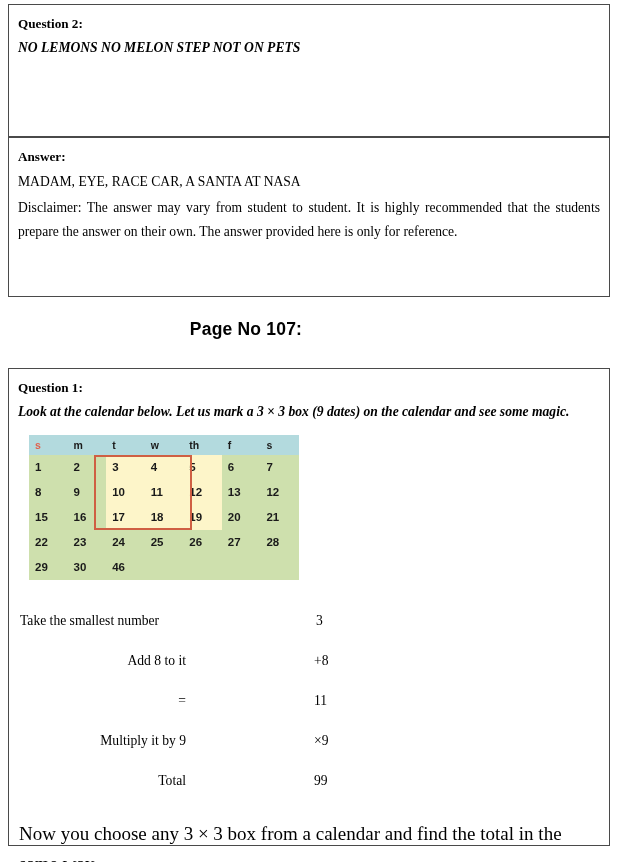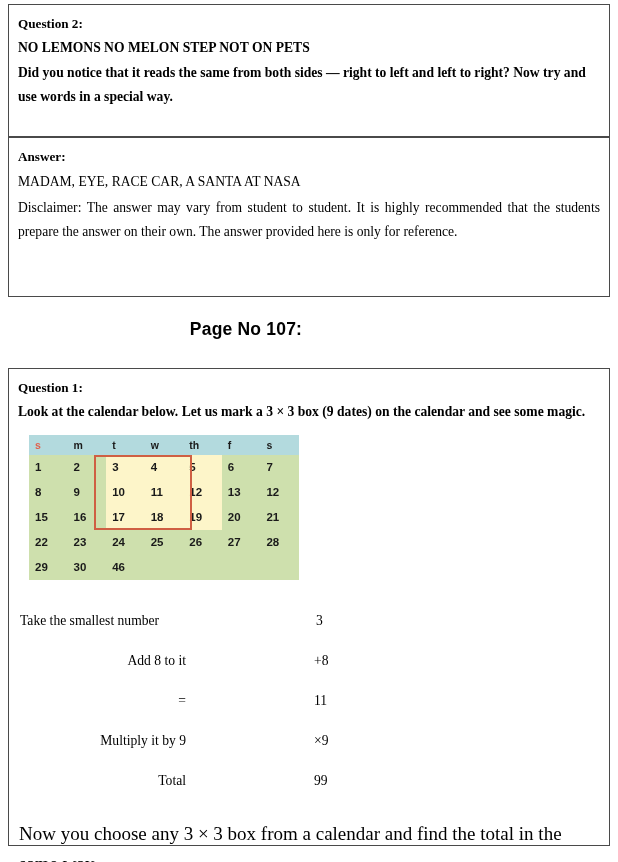--- a/index.html
+++ b/index.html
@@ -44,20 +44,21 @@
     font-size: 13.2px;
     line-height: 1.62;
     margin: 0 0 2px 0;
   }
   .q-body {
     font-weight: bold;
     font-size: 13.6px;
     line-height: 1.78;
     margin: 0;
     text-align: left;
+    font-style: italic;
   }
   .a-label {
     font-weight: bold;
     font-size: 13.2px;
     line-height: 1.62;
     margin: 0 0 3px 0;
   }
   .a-line {
     font-weight: normal;
     font-size: 13.6px;
@@ -178,21 +179,20 @@
 </style>
 </head>
 <body>
 
 <div class="page">
 
   <div class="qbox" id="question2-box">
     <div class="qbox-inner">
       <p class="q-label">Question 2:</p>
       <p class="q-body">NO LEMONS NO MELON STEP NOT ON PETS</p>
-      <p class="q-body">Did you notice that it reads the same from both sides — right to left and left to right? Now try and use words in a special way.</p>
     </div>
   </div>
 
   <div class="qbox" id="answer-box">
     <div class="qbox-inner">
       <p class="a-label">Answer:</p>
       <p class="a-line">MADAM,  EYE, RACE CAR, A SANTA AT NASA</p>
       <p class="a-disclaimer">Disclaimer: The answer may vary from student to student. It is highly recommended that the students prepare the answer on their own. The answer provided here is only for reference.</p>
     </div>
   </div>

